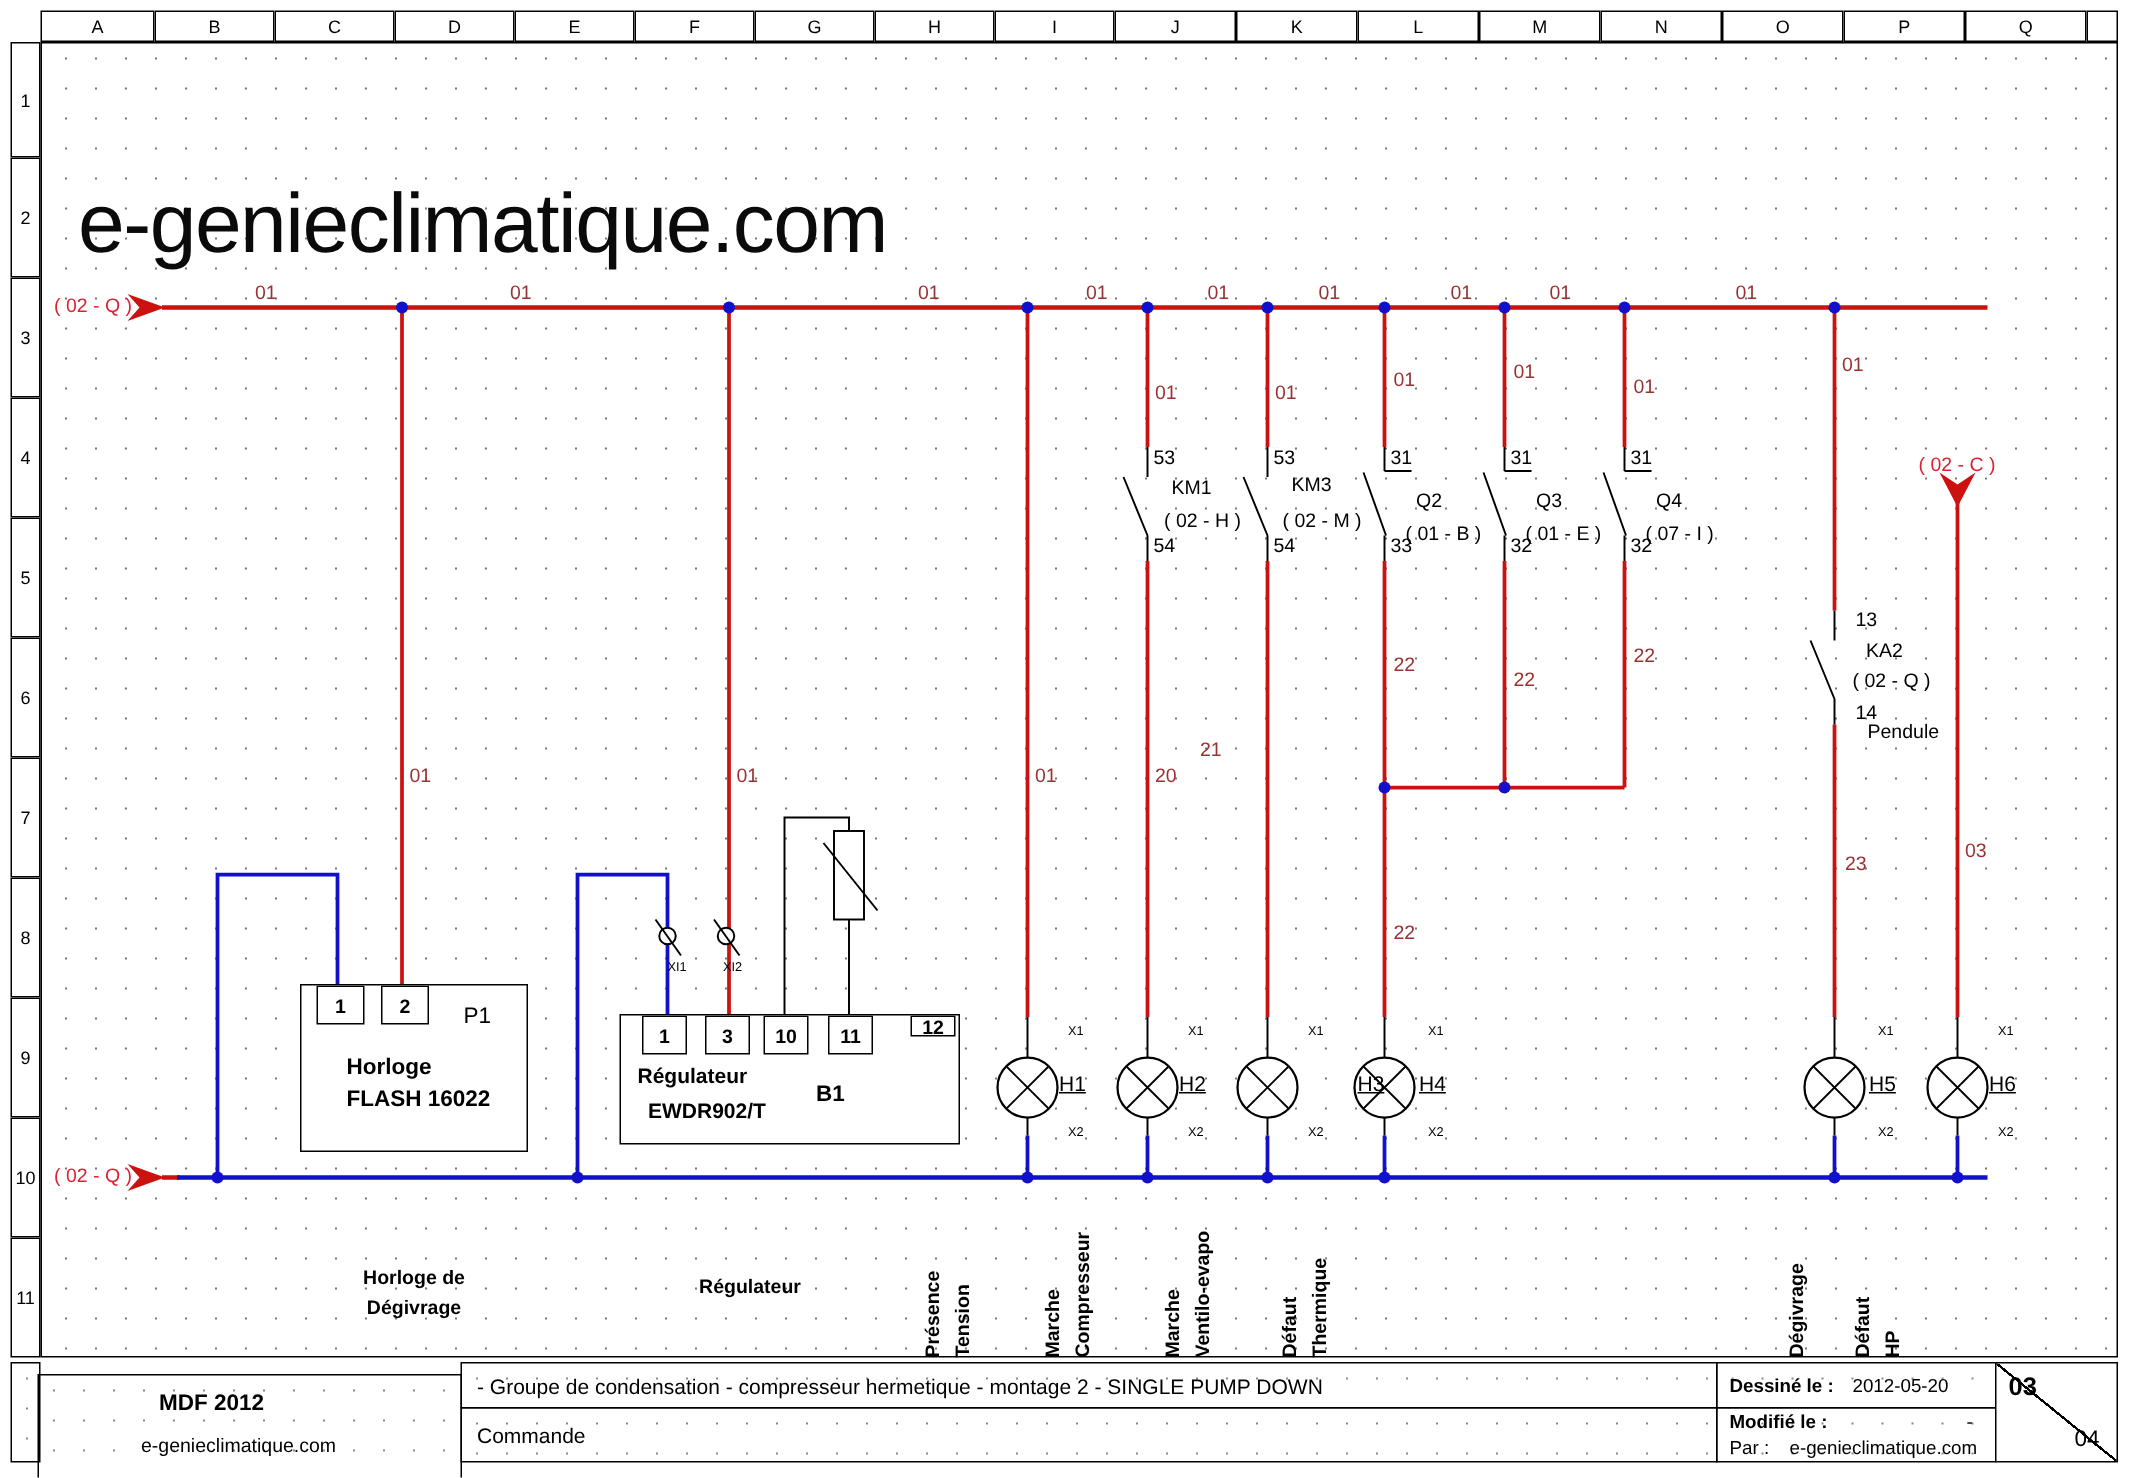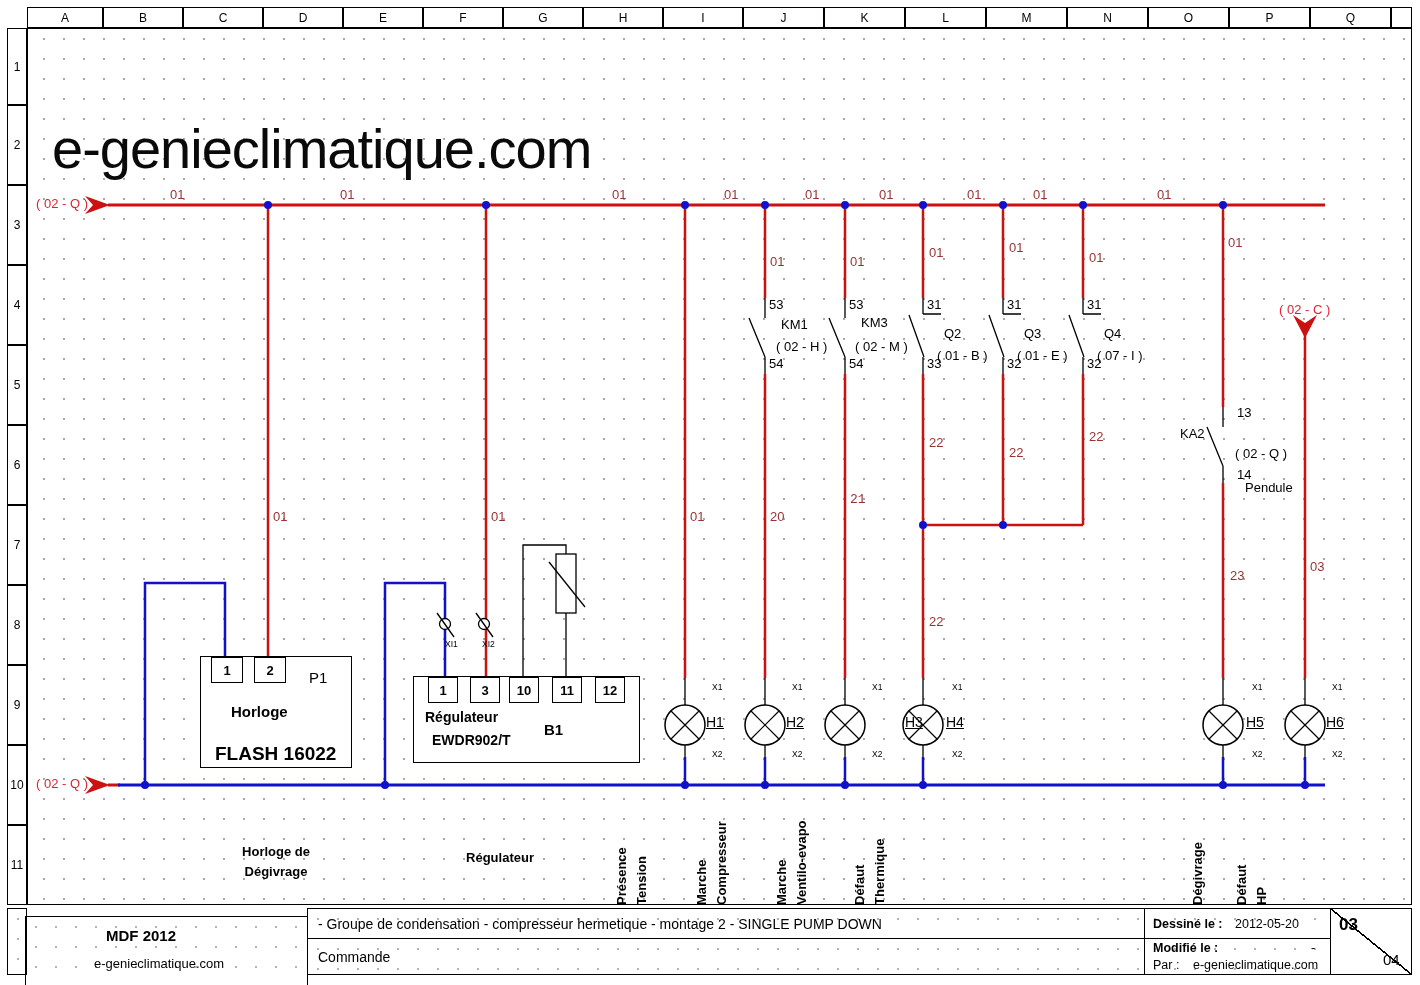--- a/index.html
+++ b/index.html
@@ -195,30 +195,30 @@
       </g>
   </svg>
 
   <div class="comp-box" id="p1-box" style="left:200px;top:656px;width:152px;height:112px;">
     <div id="p1-terms">
         <div class="term" style="left: 10px; width: 32px; height: 26px;">1</div>
         <div class="term" style="left: 53px; width: 32px; height: 26px;">2</div>
       </div>
     <span class="txt" style="position:absolute;left:108px;top:12px;font-size:15px;">P1</span>
     <span class="txt" style="position:absolute;left:30px;top:46px;font-size:15px;font-weight:bold;">Horloge</span>
-    <span class="txt" style="position:absolute;left:14px;top:67px;font-size:19px;font-weight:bold;margin-top:19px;">FLASH 16022</span>
+    <span class="txt" style="position:absolute;left:30px;top:67px;font-size:15px;font-weight:bold;">FLASH 16022</span>
   </div>
 
   <div class="comp-box" id="reg-box" style="left:413px;top:676px;width:227px;height:87px;">
     <div id="reg-terms">
         <div class="term" style="left: 14px; width: 30px; height: 26px;">1</div>
         <div class="term" style="left: 56px; width: 30px; height: 26px;">3</div>
         <div class="term" style="left: 95px; width: 30px; height: 26px;">10</div>
         <div class="term" style="left: 138px; width: 30px; height: 26px;">11</div>
-        <div class="term" style="left: 181px; width: 30px; height: 26px;">12</div>
+        <div class="term" style="left: 193px; width: 30px; height: 14px;">12</div>
       </div>
     <span class="txt" style="position:absolute;left:11px;top:32px;font-size:14px;font-weight:bold;">Régulateur</span>
     <span class="txt" style="position:absolute;left:18px;top:55px;font-size:14px;font-weight:bold;">EWDR902/T</span>
     <span class="txt" style="position:absolute;left:130px;top:44px;font-size:15px;font-weight:bold;">B1</span>
   </div>
 
   <div id="labels-layer">
       <span class="lbl wire" style="left: 170px; top: 188px;">01</span>
       <span class="lbl wire" style="left: 340px; top: 188px;">01</span>
       <span class="lbl wire" style="left: 612px; top: 188px;">01</span>
@@ -231,21 +231,21 @@
       <span class="lbl wire" style="left: 770px; top: 255px;">01</span>
       <span class="lbl wire" style="left: 850px; top: 255px;">01</span>
       <span class="lbl wire" style="left: 929px; top: 246px;">01</span>
       <span class="lbl wire" style="left: 1009px; top: 241px;">01</span>
       <span class="lbl wire" style="left: 1089px; top: 251px;">01</span>
       <span class="lbl wire" style="left: 1228px; top: 236px;">01</span>
       <span class="lbl wire" style="left: 273px; top: 510px;">01</span>
       <span class="lbl wire" style="left: 491px; top: 510px;">01</span>
       <span class="lbl wire" style="left: 690px; top: 510px;">01</span>
       <span class="lbl wire" style="left: 770px; top: 510px;">20</span>
-      <span class="lbl wire" style="left: 850px; top: 493px; font-family: Liberation Mono, monospace;">21</span>
+      <span class="lbl wire" style="left: 800px; top: 493px;">21</span>
       <span class="lbl wire" style="left: 929px; top: 436px;">22</span>
       <span class="lbl wire" style="left: 929px; top: 615px;">22</span>
       <span class="lbl wire" style="left: 1009px; top: 446px;">22</span>
       <span class="lbl wire" style="left: 1089px; top: 430px;">22</span>
       <span class="lbl wire" style="left: 1230px; top: 569px;">23</span>
       <span class="lbl wire" style="left: 1310px; top: 560px;">03</span>
       <span class="lbl ref" style="left: 36px; top: 197px;">( 02 - Q )</span>
       <span class="lbl ref" style="left: 36px; top: 777px;">( 02 - Q )</span>
       <span class="lbl ref" style="left: 1279px; top: 303px;">( 02 - C )</span>
       <span class="lbl term-lbl" style="left: 769px; top: 298px;">53</span>
@@ -263,21 +263,21 @@
       <span class="lbl comp" style="left: 781px; top: 318px;">KM1</span>
       <span class="lbl comp" style="left: 776px; top: 340px;">( 02 - H )</span>
       <span class="lbl comp" style="left: 861px; top: 316px;">KM3</span>
       <span class="lbl comp" style="left: 855px; top: 340px;">( 02 - M )</span>
       <span class="lbl comp" style="left: 944px; top: 327px;">Q2</span>
       <span class="lbl comp" style="left: 937px; top: 349px;">( 01 - B )</span>
       <span class="lbl comp" style="left: 1024px; top: 327px;">Q3</span>
       <span class="lbl comp" style="left: 1017px; top: 349px; text-align: right;">( 01 - E )</span>
       <span class="lbl comp" style="left: 1104px; top: 327px;">Q4</span>
       <span class="lbl comp" style="left: 1097px; top: 349px;">( 07 - I )</span>
-      <span class="lbl comp" style="left: 1180px; top: 427px;">KA2</span>
+      <span class="lbl comp" style="left: 1244px; top: 427px;">KA2</span>
       <span class="lbl comp" style="left: 1235px; top: 447px;">( 02 - Q )</span>
       <span class="lbl comp" style="left: 1245px; top: 481px;">Pendule</span>
       <span class="lbl lamp" style="left: 706px; top: 715px;">H1</span>
       <span class="lbl lamp" style="left: 786px; top: 715px;">H2</span>
       <span class="lbl lamp" style="left: 866px; top: 715px; padding-left: 39px;">H3</span>
       <span class="lbl lamp" style="left: 946px; top: 715px;">H4</span>
       <span class="lbl lamp" style="left: 1246px; top: 715px;">H5</span>
       <span class="lbl lamp" style="left: 1326px; top: 715px;">H6</span>
       <span class="lbl small" style="left: 689px; top: 683px;">X1</span>
       <span class="lbl small" style="left: 769px; top: 683px;">X1</span>

